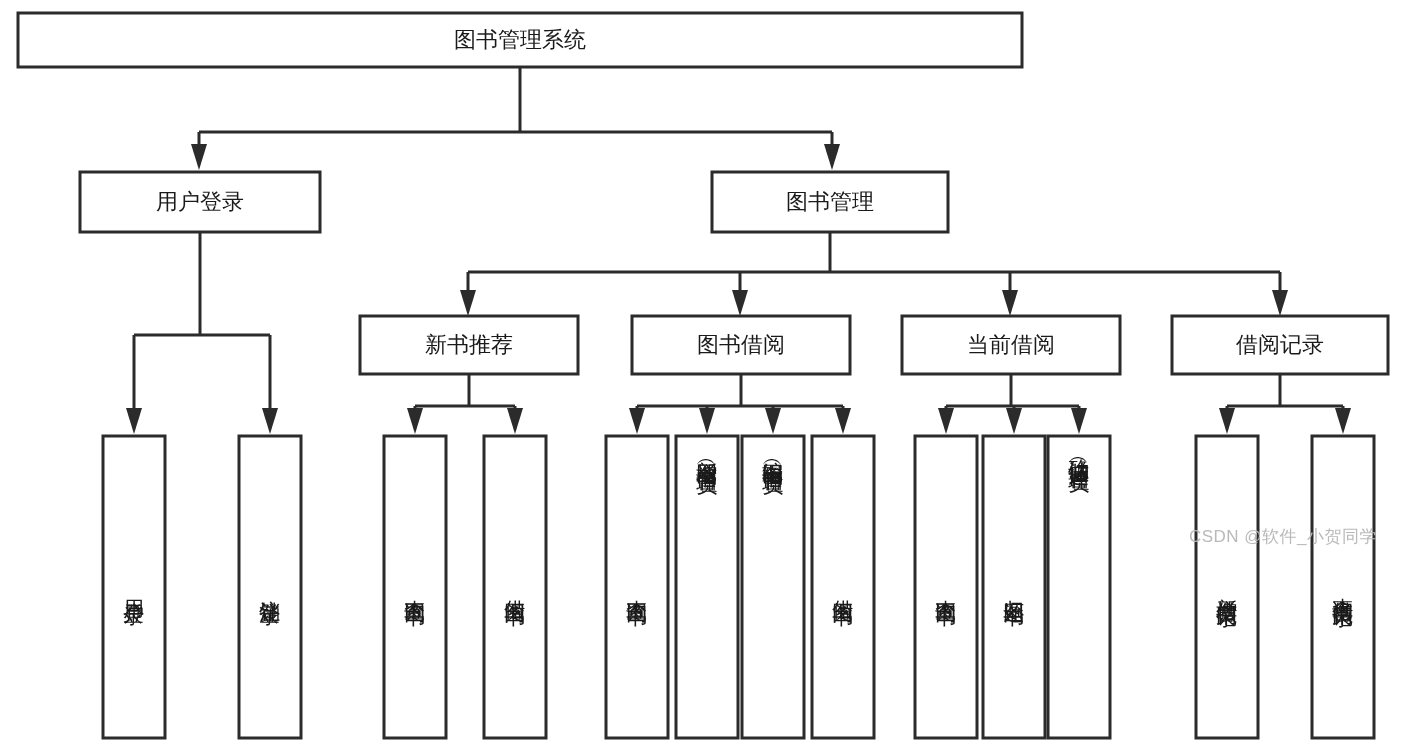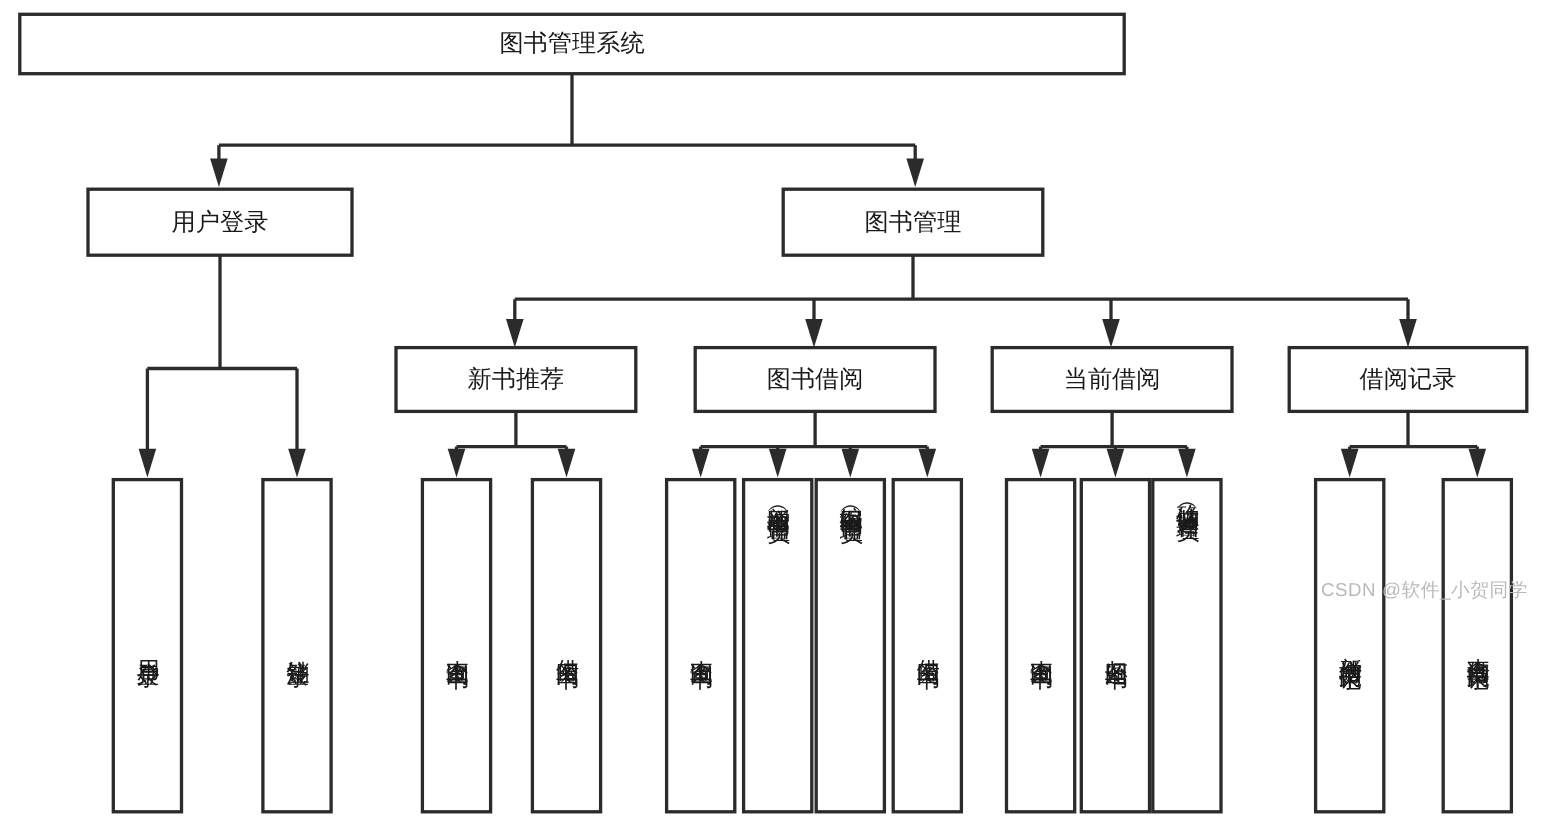--- a/index.html
+++ b/index.html
@@ -61,21 +61,21 @@
     font-family: "Liberation Sans", "DejaVu Sans", sans-serif;
     font-size: 21px;
     line-height: 1.32;
     letter-spacing: 2px;
     color: #1a1a1a;
     white-space: nowrap;
     pointer-events: none;
   }
   .watermark {
     position: absolute;
-    right: 16px;
+    right: 28px;
     bottom: 8px;
     font-family: "Liberation Sans", "DejaVu Sans", sans-serif;
     font-size: 17px;
     color: #b9b9b9;
     letter-spacing: 0.5px;
     user-select: none;
   }
 </style>
 </head>
 <body>

